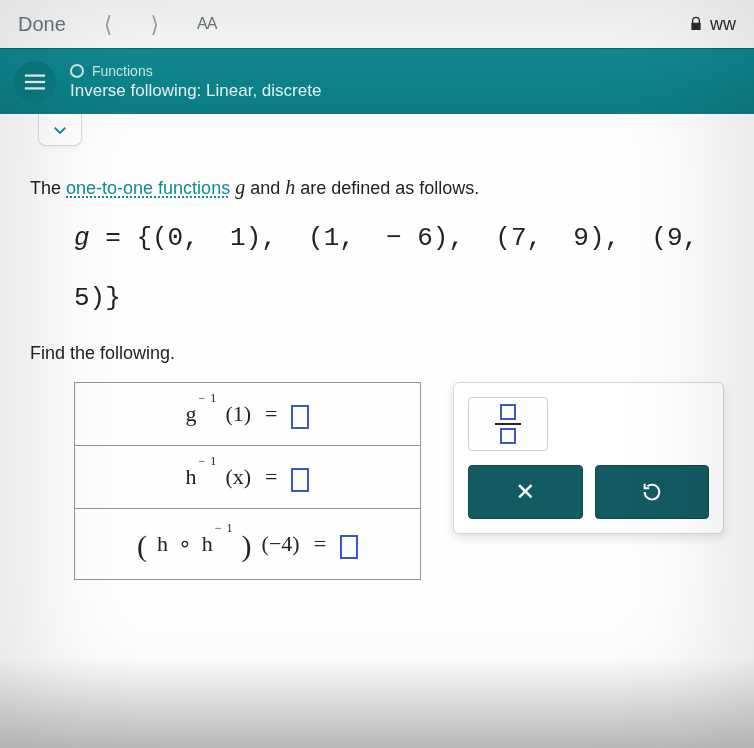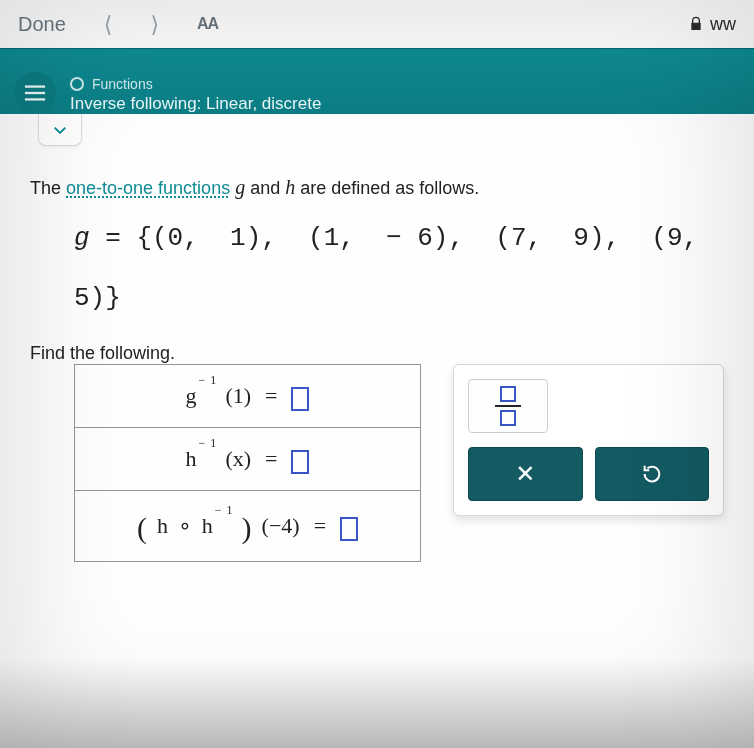--- a/index.html
+++ b/index.html
@@ -17,30 +17,30 @@
       align-items: center;
       padding: 11px 18px;
       gap: 38px;
       color: #6a7780;
       font-size: 20px;
       font-weight: 500;
       background: #fdfdfd;
     }
     .topbar .done { color: #6a7780; font-weight: 500;}
     .topbar .nav-chevron { font-size: 22px; color: #9aa5ad; position: relative; top: 1px; line-height: 1;}
-    .topbar .aa { font-size: 16px; letter-spacing: -1px; color: #6a7780; font-weight: 700; }
+    .topbar .aa { font-size: 16px; letter-spacing: -1px; color: #6a7780; font-weight: 400; }
     .topbar .spacer { flex: 1; }
     .lock { display: inline-flex; align-items: center; gap: 6px; color: #2d2d2d; font-size: 18px; font-weight: 400;}
     .lock svg { width: 16px; height: 16px; fill: #2d2d2d;}
     .header {
       background: linear-gradient(#0f8c94, #0c7d85);
       color: #eaf6f7;
       height: 66px;
       display: flex;
-      align-items: flex-end;
+      align-items: center;
       padding: 0 14px;
       gap: 14px;
       border-top: 1px solid #046b72;
     }
     .hamburger {
       width: 42px; height: 42px;
       border-radius: 50%;
       background: #0b7b82;
       display: flex; align-items: center; justify-content: center;
     }
@@ -61,21 +61,21 @@
       display: flex; align-items: center; justify-content: center;
       box-shadow: 0 2px 3px rgba(0,0,0,0.05);
     }
     .collapse-tab svg { width: 18px; height: 18px; stroke: #0f8c94; fill: none; stroke-width: 2.5;}
     .content { padding: 58px 30px 20px 30px; color: #222; }
     .intro { font-size: 18px; line-height: 1.55; margin-bottom: 6px;}
     .intro .link { color: #0f8c94; text-decoration: underline dotted; text-underline-offset: 3px; }
     .intro .mathvar { font-family: "Times New Roman", serif; font-style: italic; font-size: 20px;}
     .defs { padding-left: 44px; margin-bottom: 14px; font-family: Liberation Mono, monospace; font-size: 26px; line-height: 2.3;}
     .defs .mathvar { font-style: italic; }
-    .find { font-size: 18px; }
+    .find { font-size: 18px; margin-bottom: 18px; }
     .work-row { display: flex; align-items: flex-start; gap: 32px; padding-left: 44px;}
     .qtable {
       border: 1px solid #8e979c;
       width: 360px;
       font-family: "Times New Roman", serif;
       font-size: 22px;
     }
     .qrow { display: flex; align-items: center; justify-content: center; padding: 18px 10px; gap: 10px;}
     .qrow.border-b { border-bottom: 1px solid #8e979c; }
     .qrow .eq { padding: 0 4px; }

